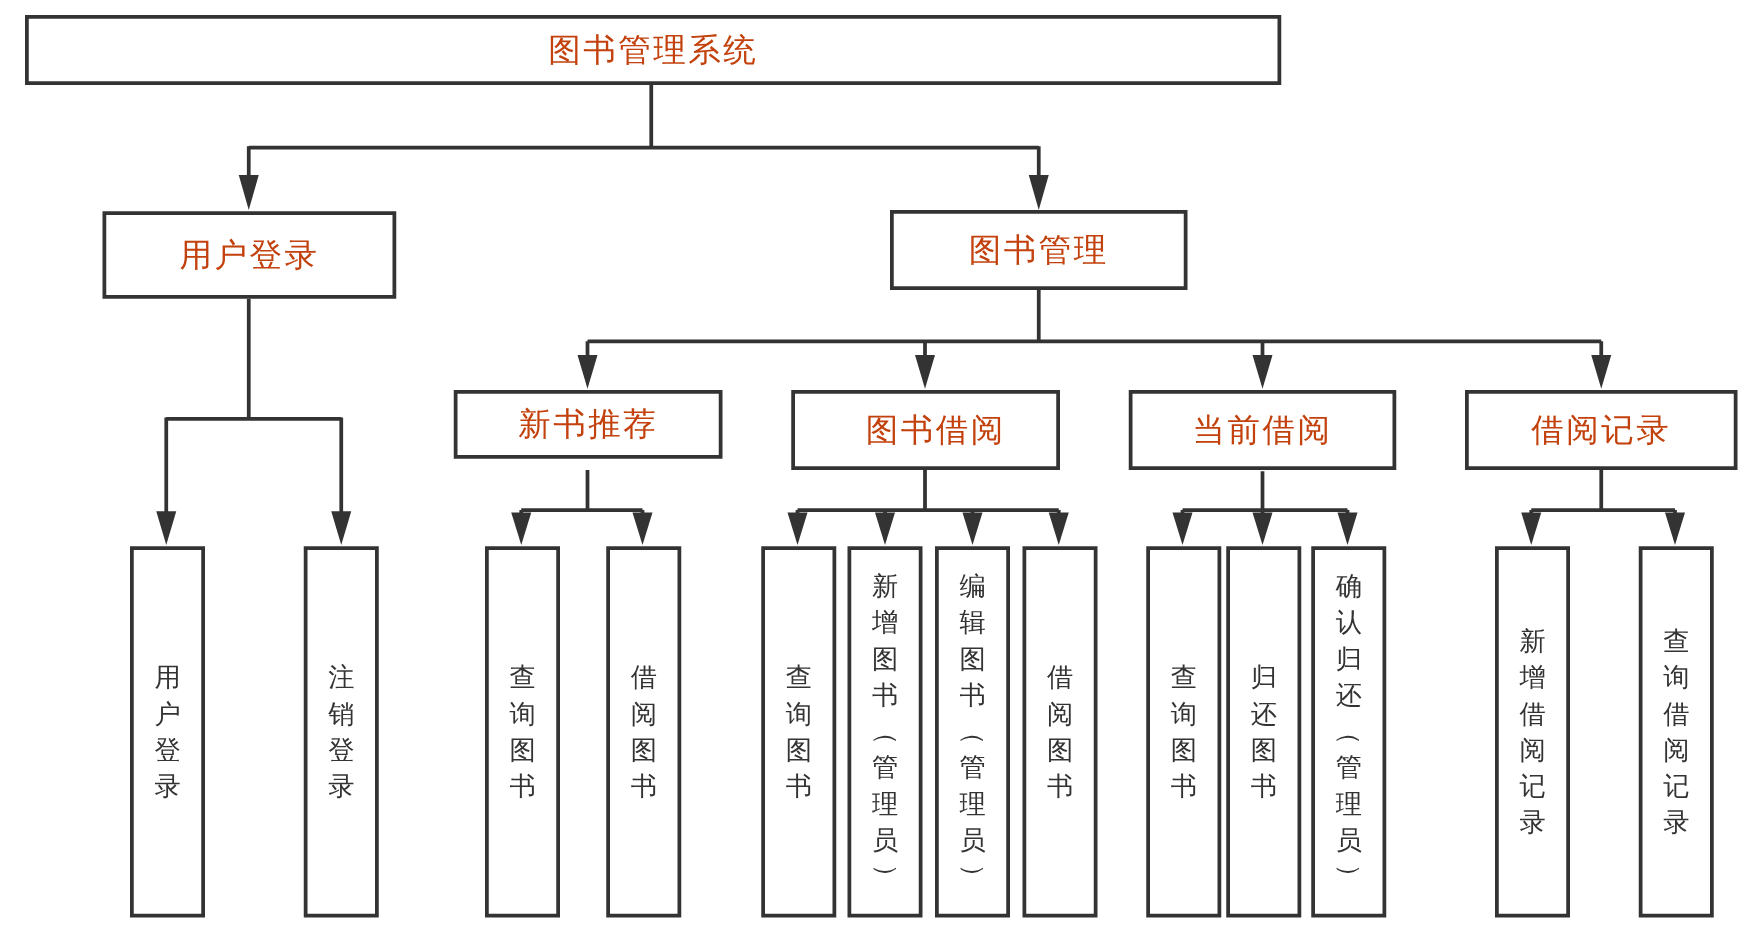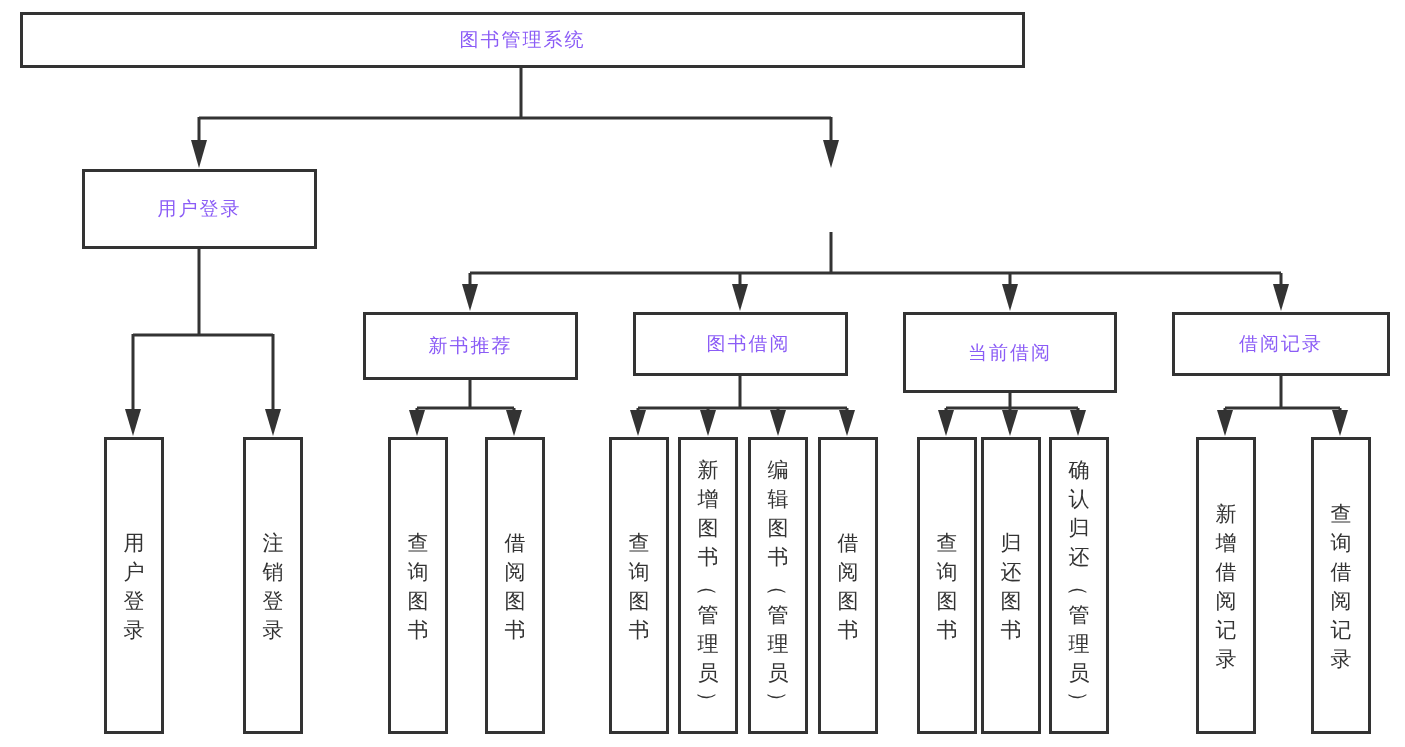--- a/index.html
+++ b/index.html
@@ -22,32 +22,32 @@
     position: absolute;
     box-sizing: border-box;
     border: 3px solid #333333;
     background: #ffffff;
     display: flex;
     align-items: center;
     justify-content: center;
     z-index: 2;
   }
   .node .lbl {
-    font-size: 19px;
+    font-size: 26px;
     letter-spacing: 2px;
-    color: #8b5cf6;
+    color: #c2410c;
     white-space: nowrap;
   }
   
   .h-root { left: 20px;  top: 12px;  width: 1005px; height: 56px; }
-  .h-l2a  { left: 82px;  top: 169px; width: 235px;  height: 80px; }
+  .h-l2a  { left: 82px;  top: 169px; width: 235px;  height: 70px; }
   .h-l2b  { left: 712px; top: 168px; width: 238px;  height: 64px; }
-  .h-l3a  { left: 363px; top: 312px; width: 215px;  height: 68px; }
+  .h-l3a  { left: 363px; top: 312px; width: 215px;  height: 55px; }
   .h-l3b  { left: 633px; top: 312px; width: 215px;  height: 64px; padding-left: 16px; }
-  .h-l3c  { left: 903px; top: 312px; width: 214px;  height: 81px; }
+  .h-l3c  { left: 903px; top: 312px; width: 214px;  height: 64px; }
   .h-l3d  { left: 1172px;top: 312px; width: 218px;  height: 64px; text-align: right; }
   
   .leaf {
     top: 437px; width: 60px; height: 297px;
     flex-direction: column;
   }
   .g1a { left: 104px; }
   .g1b { left: 243px; }
   .g2a { left: 388px; }
   .g2b { left: 485px; }
@@ -129,20 +129,23 @@
     </g>
   </svg>
 
   <div class="node h-root">
     <span class="lbl">图书管理系统</span>
   </div>
 
   <div class="node h-l2a">
     <span class="lbl">用户登录</span>
   </div>
+  <div class="node h-l2b">
+    <span class="lbl">图书管理</span>
+  </div>
 
   <div class="node h-l3a">
     <span class="lbl">新书推荐</span>
   </div>
   <div class="node h-l3b">
     <span class="lbl">图书借阅</span>
   </div>
   <div class="node h-l3c">
     <span class="lbl">当前借阅</span>
   </div>

